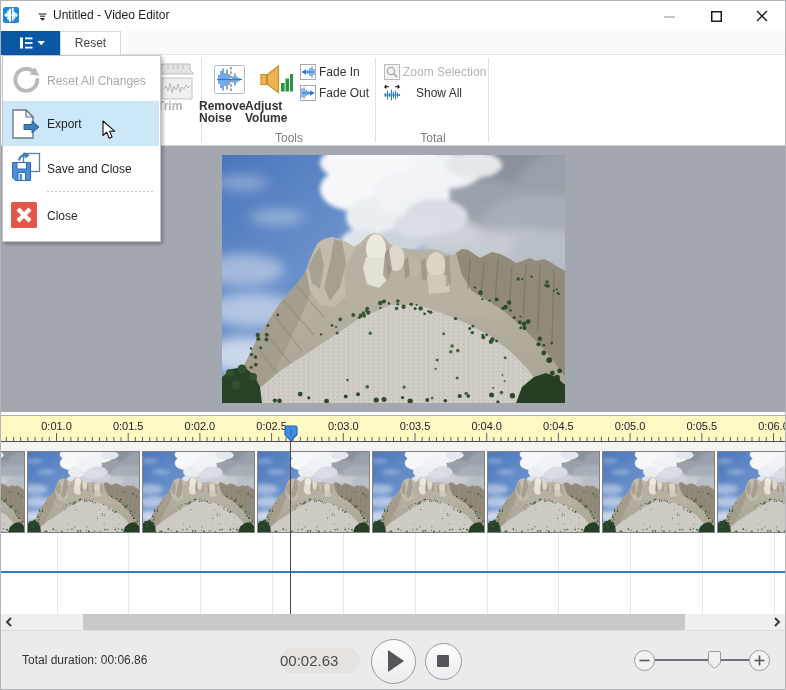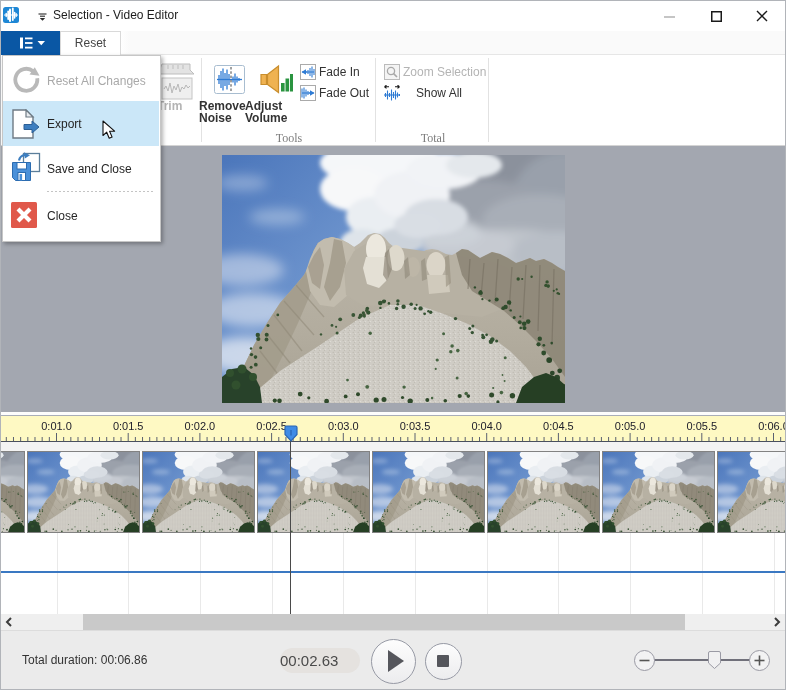--- a/index.html
+++ b/index.html
@@ -13,21 +13,21 @@
   #tabrow{left:0;top:31px;width:786px;height:24px;background:linear-gradient(90deg,#fff 0 120px,#fafafa 130px 100%);}
   #menubtn{left:0;top:31px;width:60px;height:24px;background:#0a57a4;}
   #hometab{left:60px;top:31px;width:59px;height:23px;background:#fff;
            border:1px solid #d9d9d9;border-bottom:none;
            font-size:12px;color:#444;text-align:center;line-height:23px;}
   #tabline{left:0;top:54px;width:786px;height:1px;background:#e6e6e6;}
   
   #ribbon{left:0;top:55px;width:786px;height:90px;background:#fff;}
   #ribbonline{left:0;top:145px;width:786px;height:1px;background:#d4d4d4;}
   .gsep{position:absolute;top:3px;width:1px;height:84px;background:#e2e2e2;}
-  .glabel{position:absolute;top:76px;font-size:12px;color:#7d7d7d;text-align:center;font-family:Liberation Serif, serif;}
+  .glabel{position:absolute;top:76px;font-size:12px;color:#7d7d7d;text-align:center;}
   .biglabel{position:absolute;font-size:12px;color:#333;text-align:left;line-height:12px;font-weight:bold;}
   .smlabel{position:absolute;font-size:12px;color:#333;line-height:16px;}
   .dis{color:#b4b4b4 !important;}
   
   #preview{left:0;top:146px;width:786px;height:266px;background:#a3a7b0;}
   #photo{left:222px;top:155px;width:343px;height:248px;}
   
   #prestrip{left:0;top:412px;width:786px;height:3px;background:#fdfdfd;border-bottom:1px solid #a9aeb9;}
   #ruler{left:0;top:416px;width:786px;height:26px;background:#fef9c3;}
   
@@ -354,21 +354,21 @@
     <line x1="11.6" y1="5.5" x2="11.6" y2="11" stroke-width="1.6"></line>
     <line x1="3.2" y1="6.5" x2="3.2" y2="9.5" stroke-width="1.4"></line>
     <line x1="13.2" y1="6.5" x2="13.2" y2="9.5" stroke-width="1.2"></line>
   </g>
 </svg>
 <svg class="abs" style="left:38px;top:13px" width="9" height="8">
   <line x1="0.5" y1="1" x2="8.5" y2="1" stroke="#2b2b2b" stroke-width="1.1"></line>
   <line x1="2" y1="3.2" x2="7" y2="3.2" stroke="#2b2b2b" stroke-width="1.1"></line>
   <path d="M1.8,5 L7.2,5 L4.5,7.8 Z" fill="#2b2b2b"></path>
 </svg>
-<div id="apptitle" class="abs">Selection - Video Editor</div>
+<div id="apptitle" class="abs">Untitled - Video Editor</div>
 <svg class="abs" style="left:663px;top:9px" width="16" height="14">
   <line x1="1" y1="8" x2="12" y2="8" stroke="#a6a6a6" stroke-width="1.3"></line>
 </svg>
 <svg class="abs" style="left:711px;top:11px" width="11" height="11">
   <rect x="0.75" y="0.75" width="9.5" height="9.5" fill="none" stroke="#1a1a1a" stroke-width="1.5"></rect>
 </svg>
 <svg class="abs" style="left:756px;top:10px" width="12" height="12">
   <path d="M1,1 L11,11 M11,1 L1,11" stroke="#1a1a1a" stroke-width="1.4"></path>
 </svg>
 

